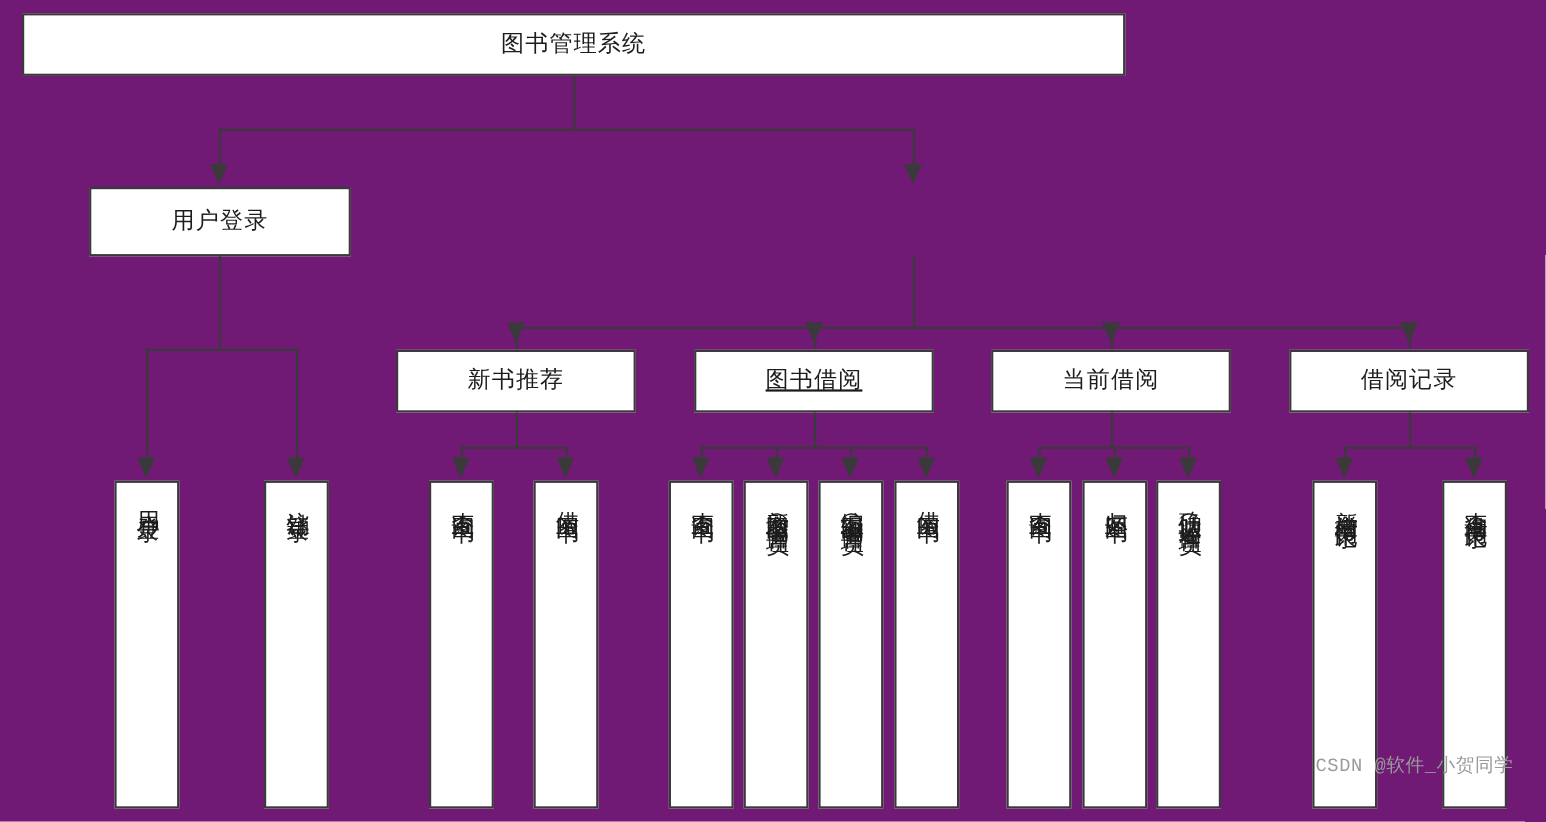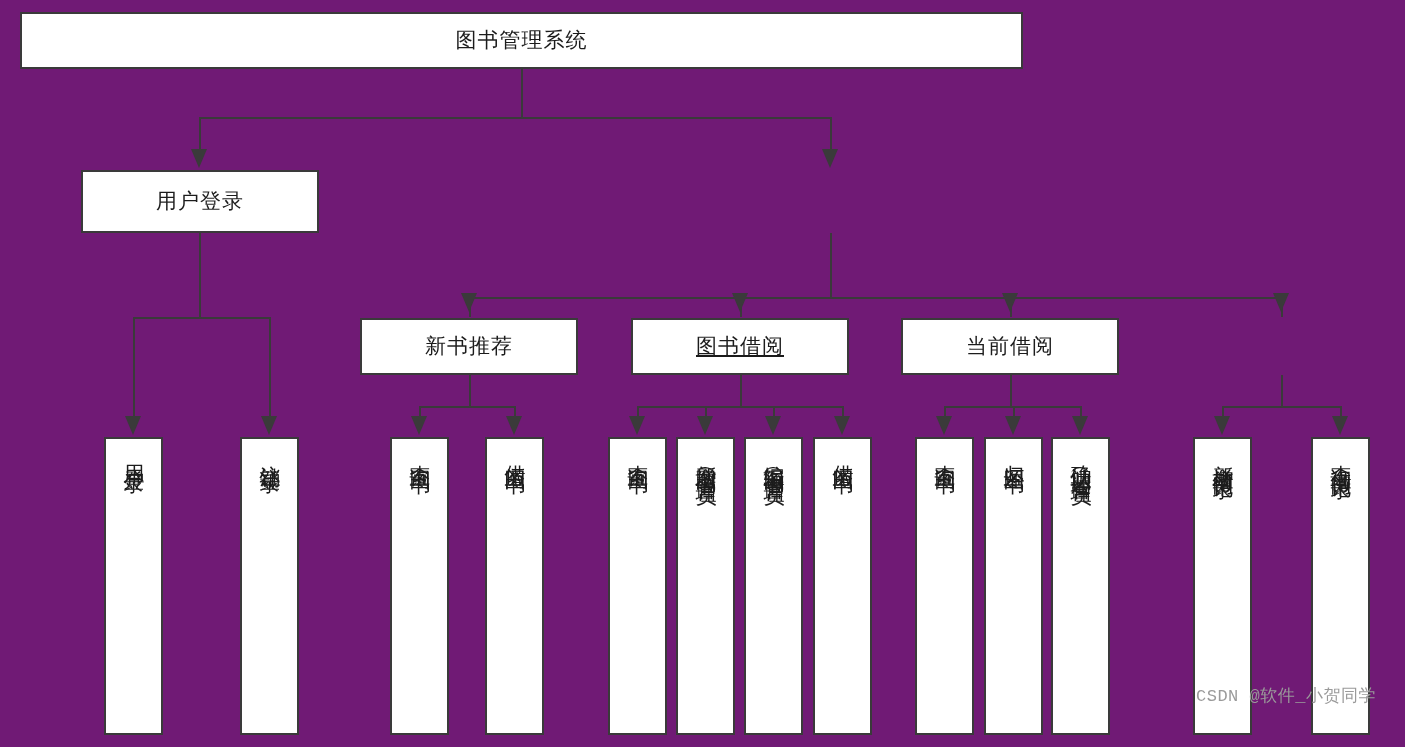--- a/index.html
+++ b/index.html
@@ -127,20 +127,23 @@
   <div class="arrow" style="left:1273px; top:293px;"></div>
 
   <div class="node" style="left:360px; top:318px; width:218px; height:57px;">
     <span class="node-label">新书推荐</span>
   </div>
   <div class="node" style="left:631px; top:318px; width:218px; height:57px;text-decoration:underline;">
     <span class="node-label">图书借阅</span>
   </div>
   <div class="node" style="left:901px; top:318px; width:218px; height:57px;">
     <span class="node-label">当前借阅</span>
+  </div>
+  <div class="node" style="left:1172px; top:318px; width:218px; height:57px;">
+    <span class="node-label">借阅记录</span>
   </div>
 
   <div class="vline" style="left:469px; top:375px; height:31px;"></div>
   <div class="hline" style="left:419px; top:406px; width:95px;"></div>
   <div class="vline" style="left:419px; top:406px; height:12px;"></div>
   <div class="arrow" style="left:411px; top:416px;"></div>
   <div class="vline" style="left:514px; top:406px; height:12px;"></div>
   <div class="arrow" style="left:506px; top:416px;"></div>
 
   <div class="vline" style="left:740px; top:375px; height:31px;"></div>

